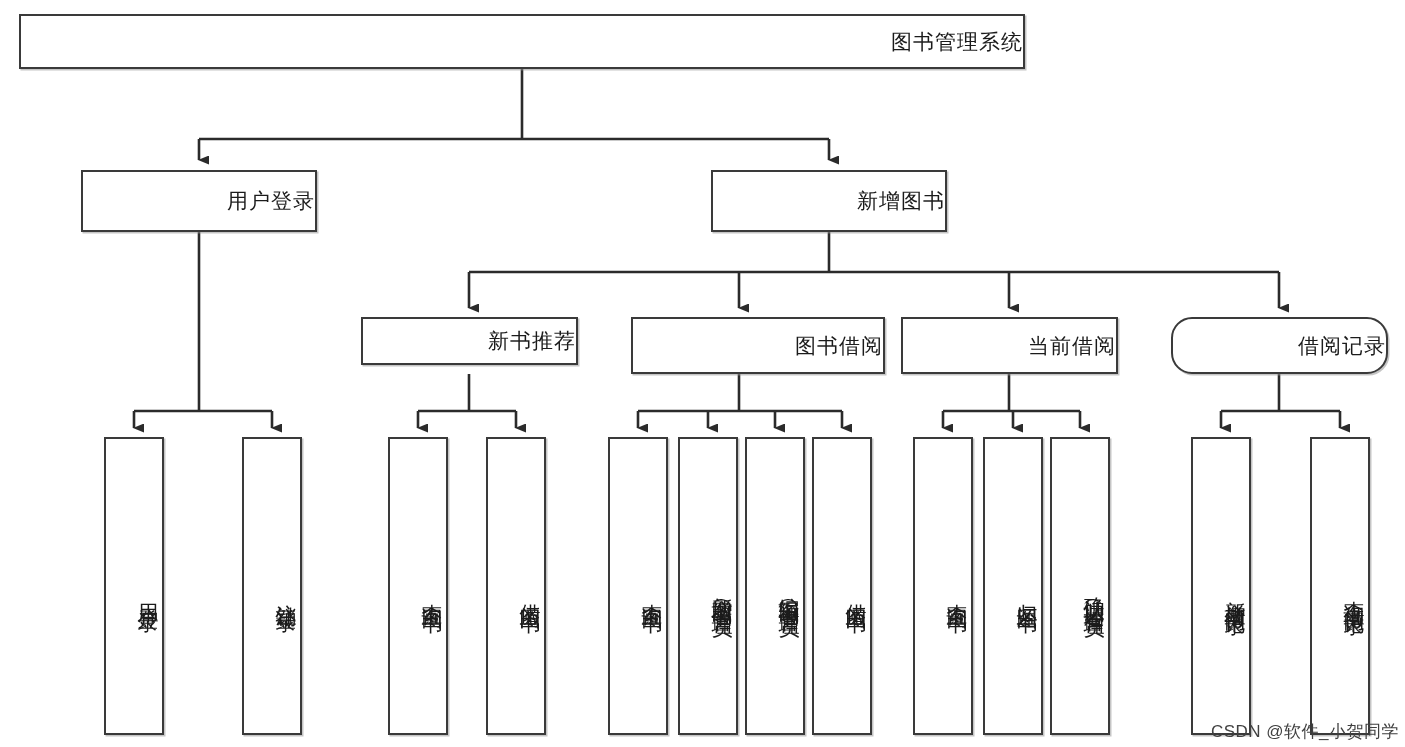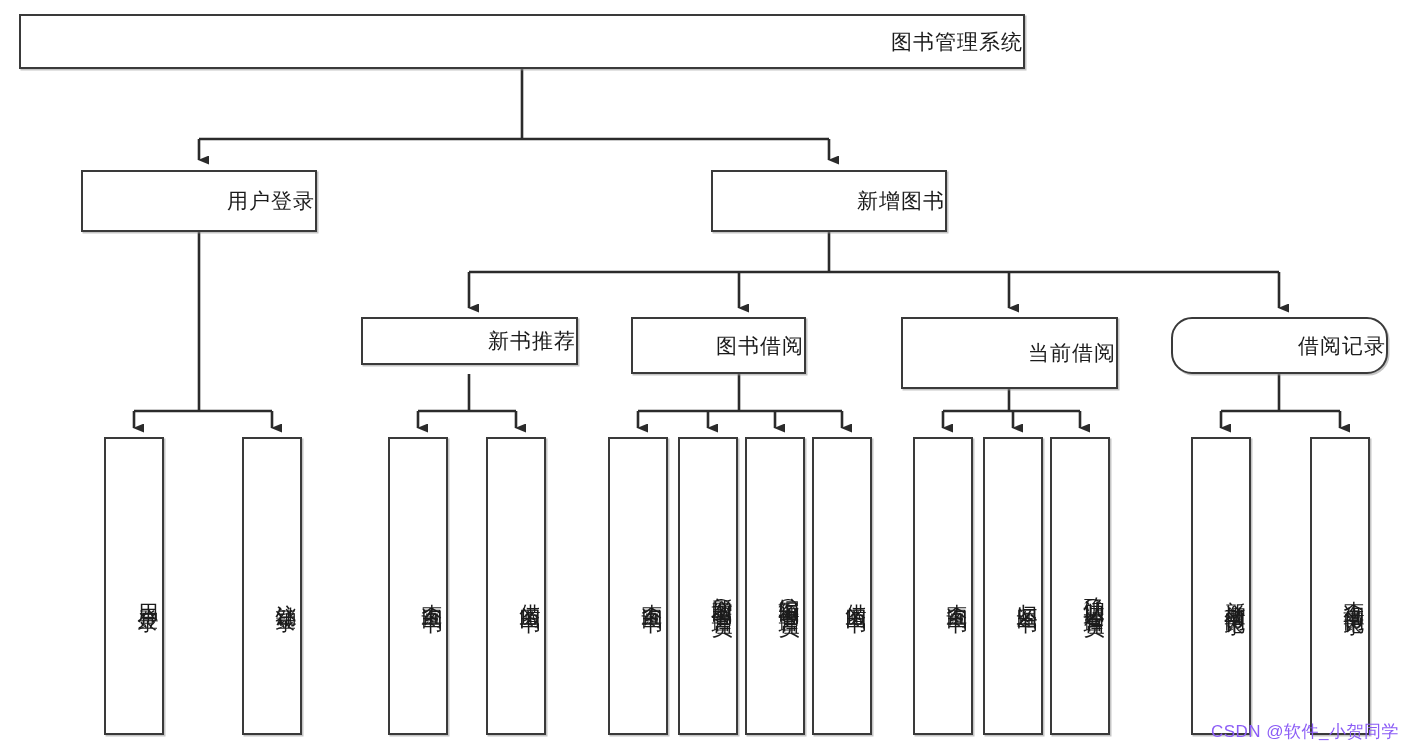--- a/index.html
+++ b/index.html
@@ -52,21 +52,21 @@
   }
   .node .label {
     display: block;
     white-space: nowrap;
   }
   .watermark {
     position: absolute;
     right: 6px;
     bottom: 4px;
     font-size: 17px;
-    color: #8b5cf6;
+    color: #404040;
     letter-spacing: 0.5px;
     white-space: nowrap;
   }
 </style>
 </head>
 <body>
 
 <div id="canvas">
 
   <svg id="wires" viewBox="0 0 1405 747">
@@ -126,24 +126,24 @@
   <div class="node h" style="left:81px; top:170px; width:236px; height:62px;">
     <span class="label">用户登录</span>
   </div>
   <div class="node h" style="left:711px; top:170px; width:236px; height:62px;">
     <span class="label">新增图书</span>
   </div>
 
   <div class="node h" style="left:361px; top:317px; width:217px; height:48px;">
     <span class="label">新书推荐</span>
   </div>
-  <div class="node h" style="left:631px; top:317px; width:175px; height:57px;">
+  <div class="node h" style="left:631px; top:317px; width:254px; height:57px;">
     <span class="label">图书借阅</span>
   </div>
-  <div class="node h" style="left:901px; top:317px; width:217px; height:72px;">
+  <div class="node h" style="left:901px; top:317px; width:217px; height:57px;">
     <span class="label">当前借阅</span>
   </div>
   <div class="node h" style="left:1171px; top:317px; width:217px; height:57px;border-radius:21px;">
     <span class="label">借阅记录</span>
   </div>
 
   <div class="node v" style="left:104px; top:437px; width:60px; height:298px;">
     <span class="label">用户登录</span>
   </div>
   <div class="node v" style="left:242px; top:437px; width:60px; height:298px;">

